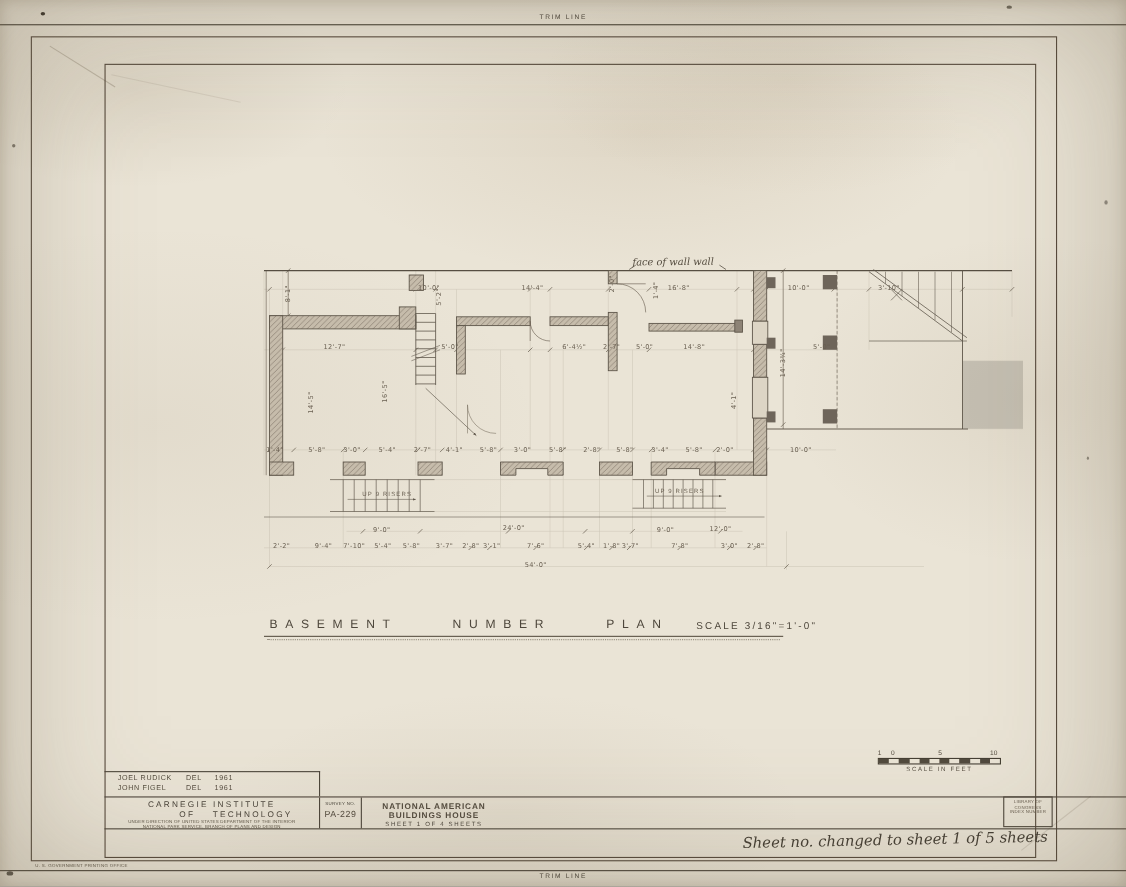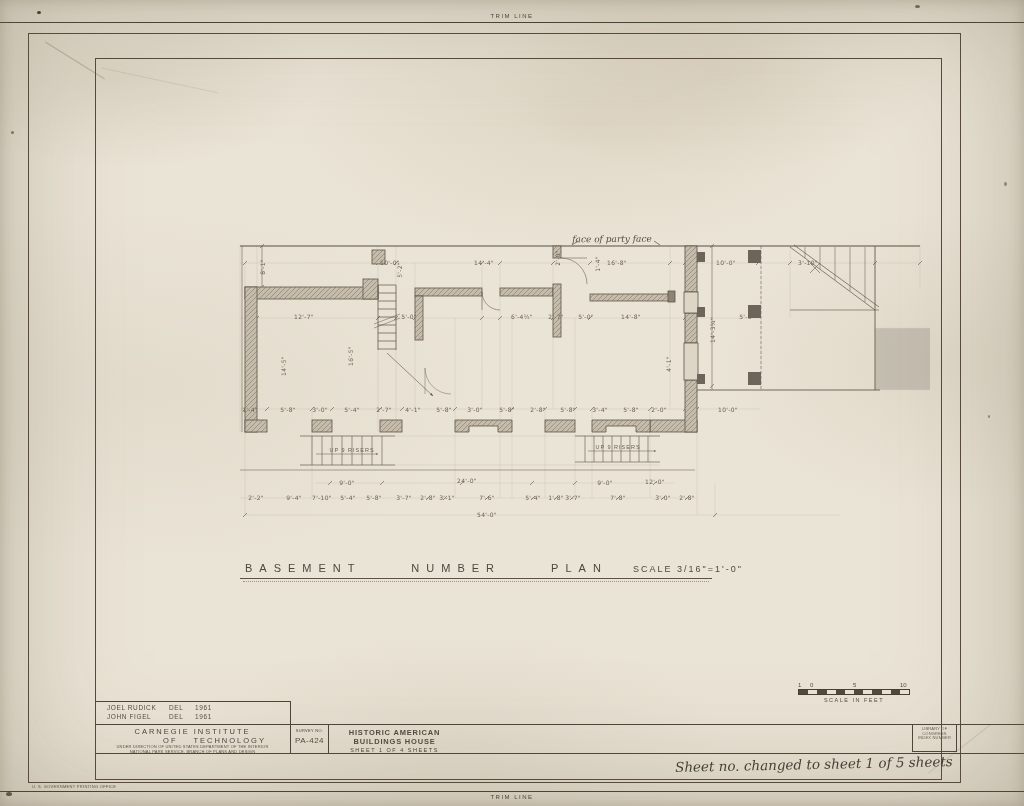--- a/index.html
+++ b/index.html
@@ -197,21 +197,21 @@
       <path d="M70,208 H165 M70,237 H165"></path>
       <path d="M82,208 V237 M92,208 V237 M102,208 V237 M112,208 V237 M122,208 V237 M132,208 V237 M142,208 V237 M152,208 V237"></path>
       <path d="M345,208 H430 M345,234 H430"></path>
       <path d="M355,208 V234 M364,208 V234 M373,208 V234 M382,208 V234 M391,208 V234 M400,208 V234 M409,208 V234 M418,208 V234"></path>
       <path d="M86,226 H148" marker-end="url(#ah)" stroke-width=".5"></path>
       <path d="M358,223 H426" marker-end="url(#ah)" stroke-width=".5"></path>
       <path d="M10,242 H465" stroke-width=".5"></path>
     </g>
   </svg>
 
-  <span class="note-hand" style="left:612px;top:239px;">face of party face</span>
+  <span class="note-hand" style="left:612px;top:239px;">face of wall wall</span>
   <span class="stair-note" style="left:352px;top:450px;">UP 9 RISERS</span>
   <span class="stair-note" style="left:618px;top:447px;">UP 9 RISERS</span>
   <div id="dim-layer">
       <span class="dim" style="left: 390px; top: 262px;">10'-0"</span>
       <span class="dim" style="left: 484px; top: 262px;">14'-4"</span>
       <span class="dim" style="left: 617px; top: 262px;">16'-8"</span>
       <span class="dim" style="left: 726px; top: 262px;">10'-0"</span>
       <span class="dim" style="left: 808px; top: 262px;">3'-10"</span>
       <span class="dim" style="left: 262px; top: 267px; transform: translate(-50%, -50%) rotate(-90deg);">8'-1"</span>
       <span class="dim" style="left: 399px; top: 270px; transform: translate(-50%, -50%) rotate(-90deg);">5'-2"</span>
@@ -309,24 +309,24 @@
 
   <div class="band">
     <div class="cell c1">
       <div class="l1">CARNEGIE INSTITUTE</div>
       <div class="l2">OF TECHNOLOGY</div>
       <div class="l3">UNDER DIRECTION OF UNITED STATES DEPARTMENT OF THE INTERIOR</div>
       <div class="l3">NATIONAL PARK SERVICE, BRANCH OF PLANS AND DESIGN</div>
     </div>
     <div class="cell c3">
       <div class="lab">SURVEY NO.</div>
-      <div class="no">PA-424</div>
+      <div class="no">PA-229</div>
     </div>
     <div class="cell c4">
-      <div class="h1">HISTORIC AMERICAN</div>
+      <div class="h1">NATIONAL AMERICAN</div>
       <div class="h2">BUILDINGS HOUSE</div>
       <div class="h3">SHEET 1 OF 4 SHEETS</div>
     </div>
   </div>
   <div class="locbox">
     <div>LIBRARY OF CONGRESS</div>
     <div>INDEX NUMBER</div>
   </div>
 
   <div class="hand-note">Sheet no. changed to sheet 1 of 5 sheets</div>

